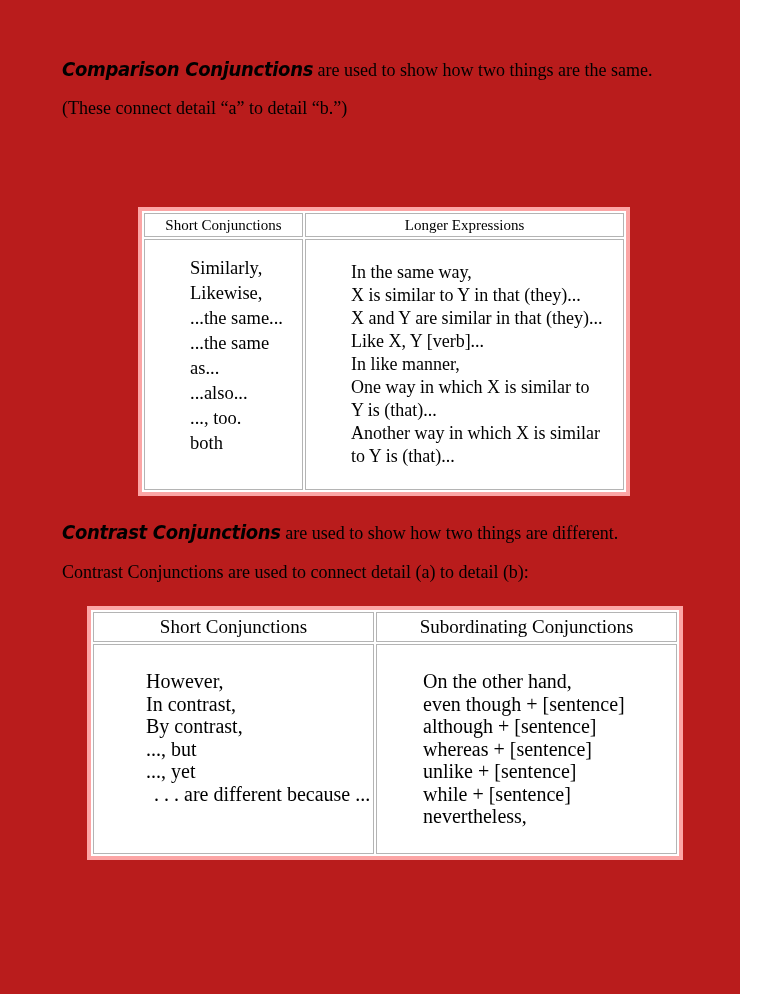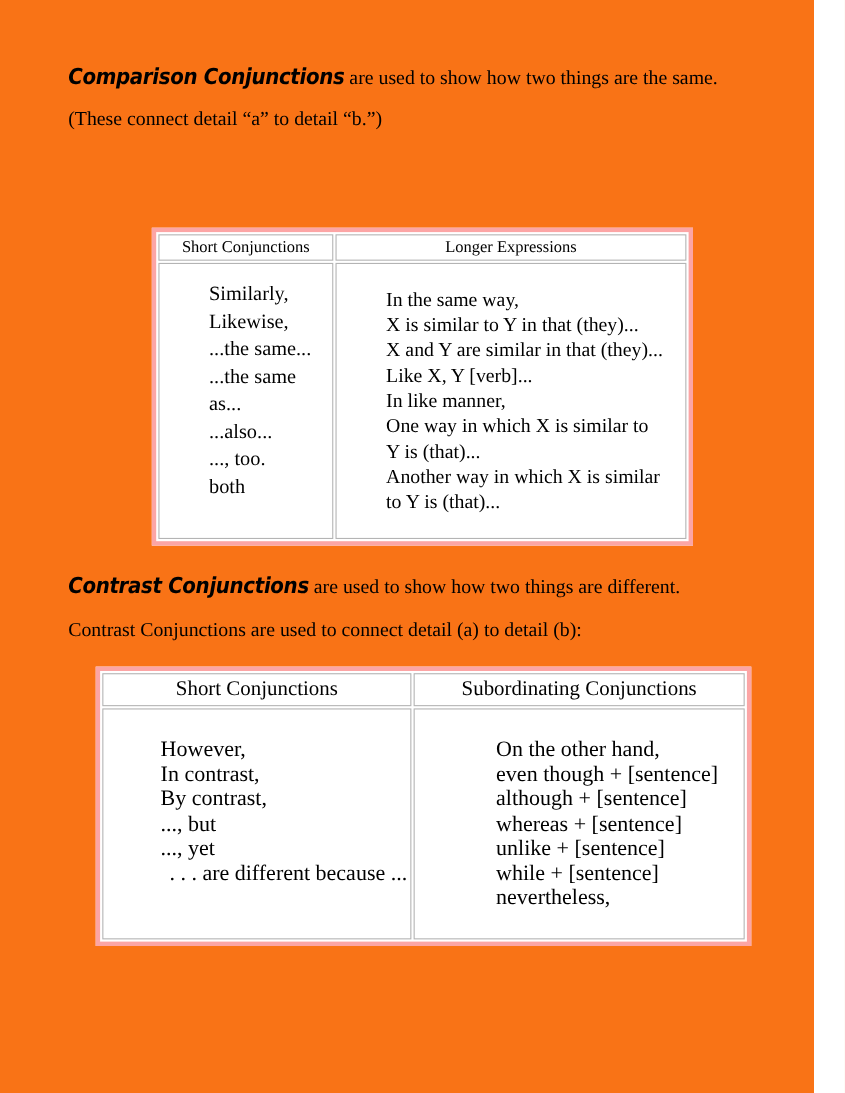--- a/index.html
+++ b/index.html
@@ -1,20 +1,20 @@
 <!DOCTYPE html>
 <html><head>
 <meta charset="utf-8">
 <style>
   html, body { margin: 0; padding: 0; background: #ffffff; }
   .page {
     position: relative;
     width: 740px;
     height: 994px;
-    background: #f97316;
+    background: #b91c1c;
     color: #000000;
     font-family: "Liberation Serif", "DejaVu Serif", serif;
     overflow: hidden;
   }
   .para {
     position: absolute;
     left: 62px;
     margin: 0;
     font-size: 18px;
     line-height: 22px;
@@ -79,21 +79,21 @@
     font-size: 19px;
   }
   #contrast-table .header-row .col-short { width: 277px; }
   #contrast-table .body-row td {
     height: 183px;
     vertical-align: top;
     font-size: 20px;
     line-height: 22.5px;
   }
   #contrast-table .body-row .col-short { padding: 25px 0 0 52px; }
-  #contrast-table .body-row .col-sub   { padding: 25px 0 0 74px; }
+  #contrast-table .body-row .col-sub   { padding: 25px 0 0 46px; }
   #contrast-table .body-row .col-short .cell-line:last-child { padding-left: 8px; }
 </style>
 </head>
 <body>
 
 <div class="page">
 
   <p class="para" id="para-comparison-heading">
     <span class="fancy-heading">Comparison Conjunctions</span><span> are used to show how two things are the same.</span>
   </p>

